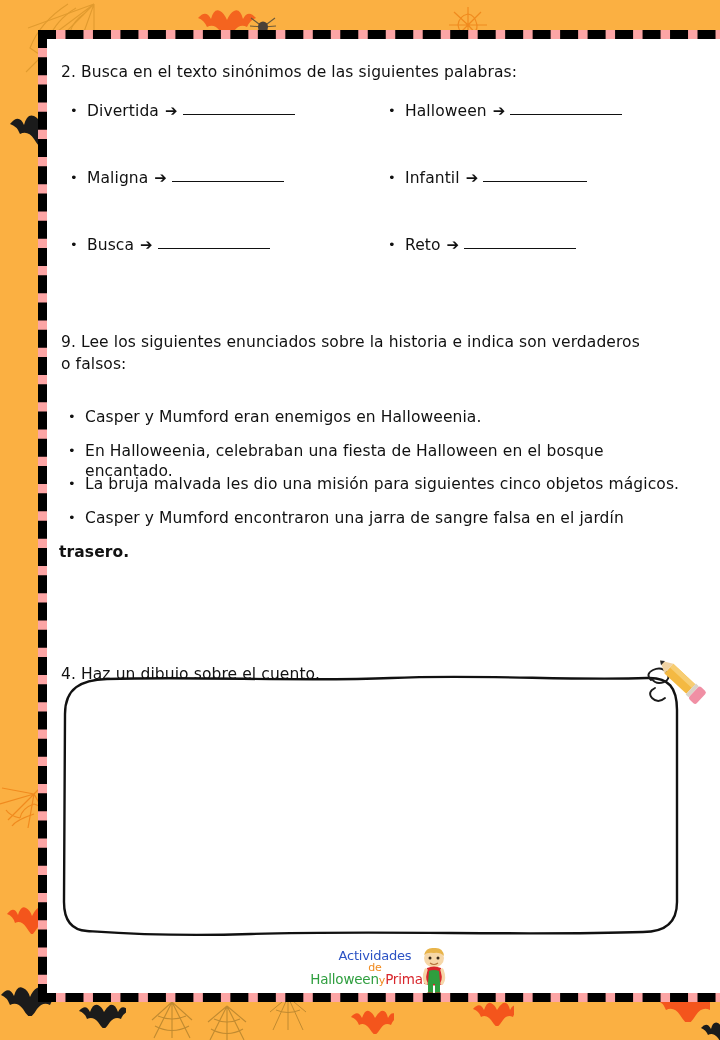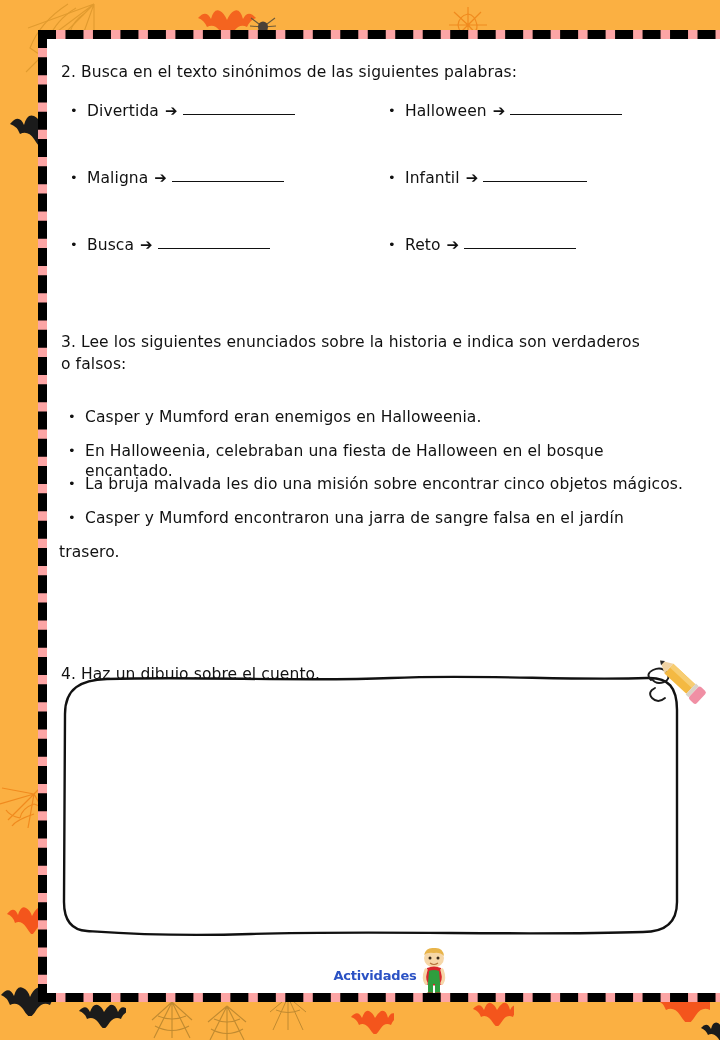--- a/index.html
+++ b/index.html
@@ -117,20 +117,21 @@
     flex: none;
     text-align: center;
     font-size: 13px;
     line-height: 20px;
   }
   .tf-wrap {
     font-size: 15.5px;
     line-height: 20px;
     padding-left: 0px;
     margin-top: 1px;
+    font-weight: bold;
   }
 
   
   #draw-area {
     position: absolute;
     left: 4px;
     top: 615px;
     width: 636px;
     height: 290px;
   }
@@ -140,24 +141,23 @@
   #footer-logo {
     position: absolute;
     left: 258px;
     top: 910px;
     width: 140px;
     height: 56px;
     text-align: center;
   }
   .logo-l1, .logo-l2, .logo-l3 {
     font-family: "DejaVu Sans", sans-serif;
-    font-weight: bold;
+    font-weight: normal;
     line-height: 1.02;
     white-space: nowrap;
-    margin-top: 20px;
   }
   .logo-l1 { font-size: 13px; color: #2b52c4; letter-spacing: -0.2px; }
   .logo-l2 { font-size: 11px; color: #f08a1e; }
   .logo-l3 { font-size: 13.5px; letter-spacing: -0.2px; }
   .logo-inf { color: #2e9e3e; }
   .logo-y   { color: #f08a1e; font-size: 11px; }
   .logo-pri { color: #d8262c; }
   #logo-kid {
     position: absolute;
     right: -6px;
@@ -326,35 +326,35 @@
         <div class="vocab-cell sheet-text" style="padding-left:22px;">
           <span class="bullet">•</span>
           <span class="vocab-word">Reto</span>
           <span class="arrow">➔</span>
           <span class="blank"></span>
         </div>
       </div>
 
     </div>
 
-    <div class="sheet-text q-head" style="left:14px;top:292px;">3. Lee los siguientes enunciados sobre la historia e indica son verdaderos
+    <div class="sheet-text q-head" style="left:14px;top:292px;">9. Lee los siguientes enunciados sobre la historia e indica son verdaderos
 o falsos:</div>
 
     <div class="tf-list">
       <div class="tf-item sheet-text">
         <span class="tf-bullet">•</span>
         <span>Casper y Mumford eran enemigos en Halloweenia.</span>
       </div>
       <div class="tf-item sheet-text">
         <span class="tf-bullet">•</span>
         <span>En Halloweenia, celebraban una fiesta de Halloween en el bosque encantado.</span>
       </div>
       <div class="tf-item sheet-text">
         <span class="tf-bullet">•</span>
-        <span>La bruja malvada les dio una misión sobre encontrar cinco objetos mágicos.</span>
+        <span>La bruja malvada les dio una misión para siguientes cinco objetos mágicos.</span>
       </div>
       <div class="tf-item sheet-text">
         <span class="tf-bullet">•</span>
         <span>Casper y Mumford encontraron una jarra de sangre falsa en el jardín</span>
       </div>
       <div class="tf-wrap sheet-text">trasero.</div>
     </div>
 
     <div class="sheet-text q-head" style="left:14px;top:624px;">4. Haz un dibujo sobre el cuento.</div>
 

